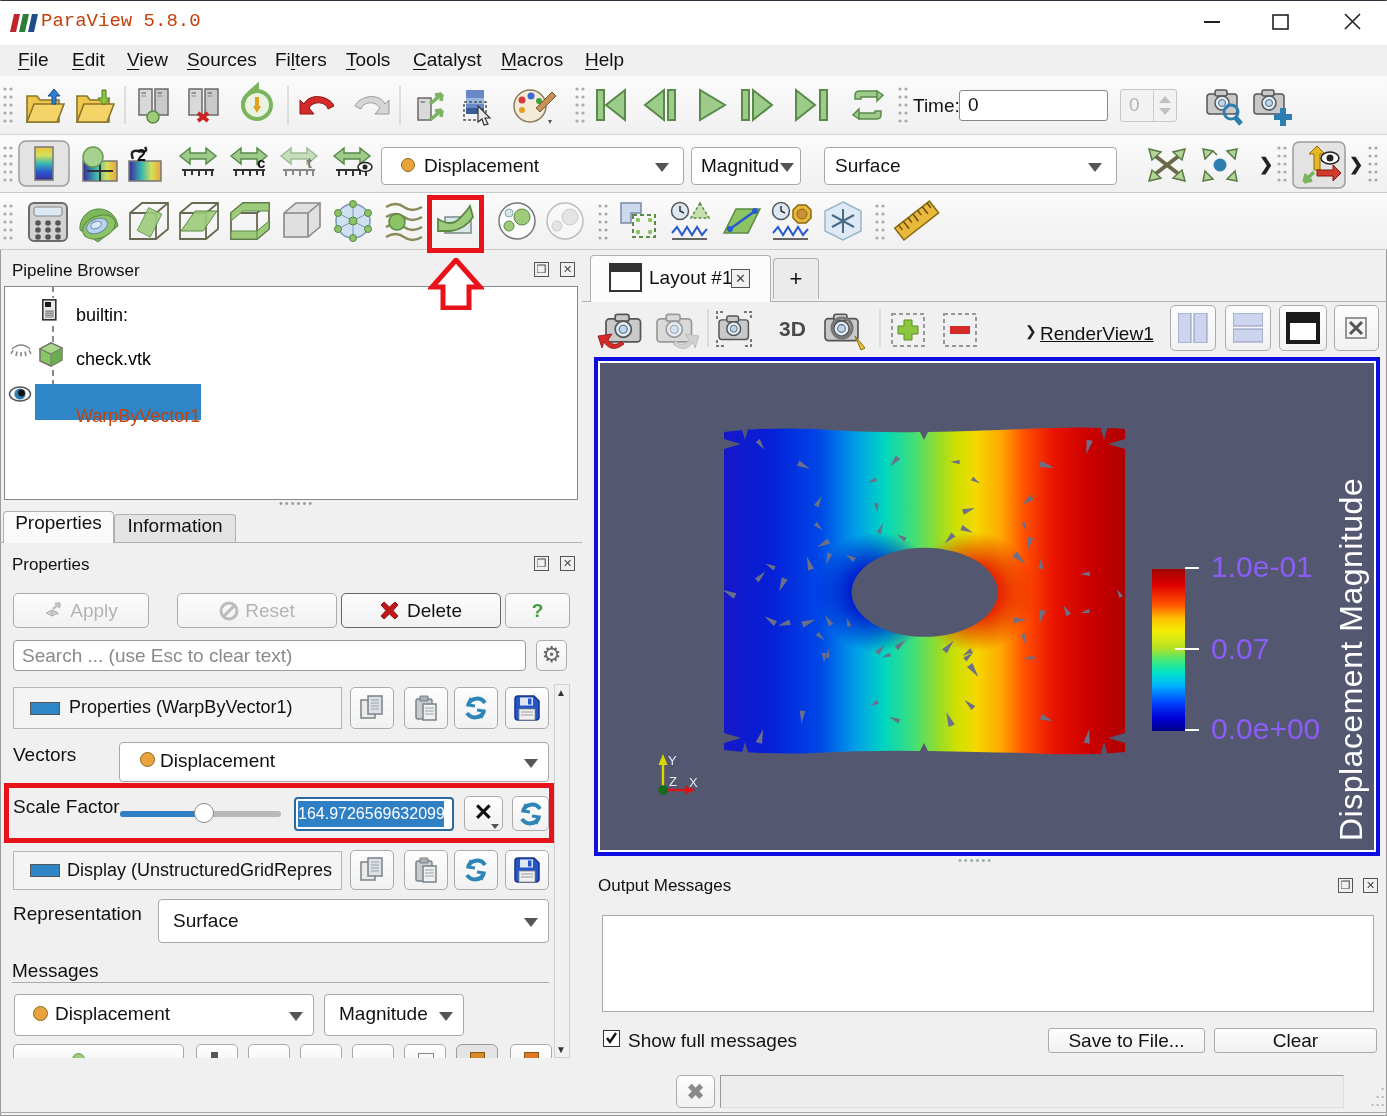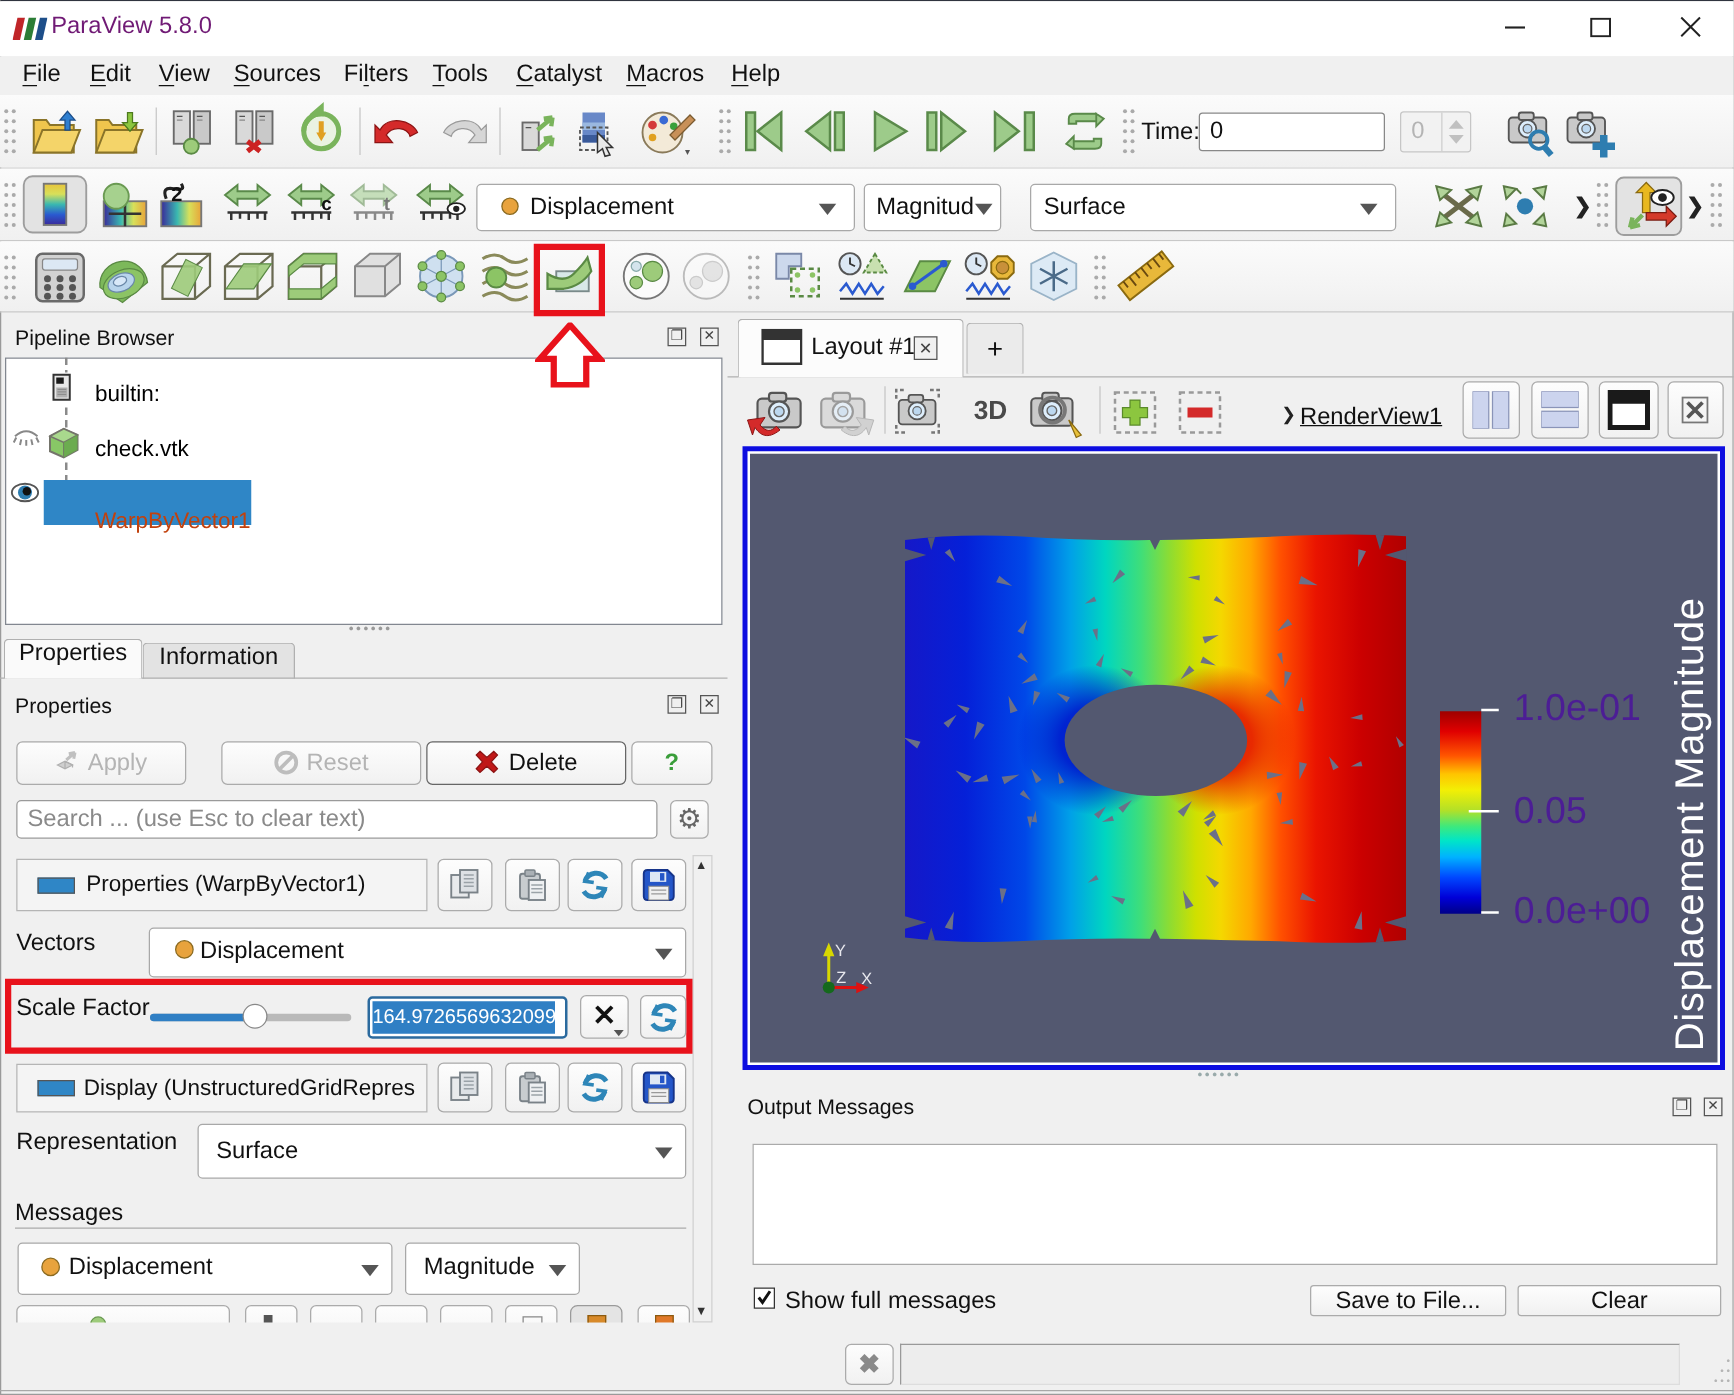--- a/index.html
+++ b/index.html
@@ -3,21 +3,21 @@
 <meta charset="utf-8">
 <style>
   html,body{margin:0;padding:0;}
   body{width:1387px;height:1116px;position:relative;overflow:hidden;
        font-family:"Liberation Sans", sans-serif;background:#f0f0f0;}
   .abs{position:absolute;}
   #win{position:absolute;left:0;top:0;width:1387px;height:1116px;
        border-top:1px solid #30343f;border-left:1px solid #9a9a9a;border-right:1px solid #9a9a9a;border-bottom:1px solid #9a9a9a;box-sizing:border-box;background:#f0f0f0;}
   
   #titlebar{left:0;top:1px;width:1387px;height:44px;background:#ffffff;}
-  #titletext{left:41px;top:10px;font-size:20px;color:#701a75;}
+  #titletext{left:41px;top:10px;font-size:20px;color:#c2410c;font-family:Liberation Mono, monospace;}
   
   #menubar{left:0;top:45px;width:1387px;height:31px;background:#f0f0f0;}
   .mi{position:absolute;top:49px;font-size:19px;color:#111;}
   .mi u{text-decoration:underline;text-underline-offset:3px;}
   
   .tbar{left:0;background:linear-gradient(#fbfbfb,#f0f0f0);width:1387px;}
   #tb1{top:76px;height:58px;border-bottom:1px solid #d4d4d4;}
   #tb2{top:135px;height:57px;border-bottom:1px solid #c9c9c9;}
   #tb3{top:193px;height:56px;border-bottom:1px solid #c9c9c9;}
   .combo{position:absolute;background:#fff;border:1px solid #a8a8a8;border-radius:4px;
@@ -36,21 +36,21 @@
   .tree-label{position:absolute;font-size:18px;color:#000;}
   
   .tab{position:absolute;box-sizing:border-box;border:1px solid #b0b0b0;border-bottom:none;
        border-radius:4px 4px 0 0;font-size:19px;color:#111;text-align:center;}
   
   .redbox{position:absolute;border:5px solid #e8121b;box-sizing:border-box;}
   
   #rv{position:absolute;left:594px;top:357px;width:786px;height:499px;
       border:4px solid #0d0de0;background:#fff;box-sizing:border-box;}
   #rvin{position:absolute;left:2px;top:2px;width:774px;height:487px;background:#535870;}
-  .cbarlbl{position:absolute;color:#4c1d95;font-size:30px;}
+  .cbarlbl{position:absolute;color:#8b5cf6;font-size:30px;}
   #vertlbl{position:absolute;color:#fff;font-size:32px;letter-spacing:0.5px;transform:rotate(-90deg);transform-origin:0 0;white-space:nowrap;}
 </style>
 </head>
 <body>
 <div id="win"></div>
 
 <div id="titlebar" class="abs"></div>
 <svg class="abs" style="left:10px;top:14px" width="28" height="18" viewBox="0 0 28 18">
   <path d="M4 0 L10 0 L6 18 L0 18 Z" fill="#c02528"></path>
   <path d="M13 0 L19 0 L15 18 L9 18 Z" fill="#2c7d36"></path>
@@ -765,21 +765,21 @@
 <path d="M35.8 16.1 L40.2 26.4 L31.8 19.0 Z M75.5 37.6 L85.8 45.8 L72.9 42.8 Z M176.1 36.3 L165.9 43.6 L172.0 32.6 Z M235.6 41.3 L226.3 38.8 L235.8 37.1 Z M153.1 58.0 L143.8 59.9 L151.4 54.2 Z M249.2 53.7 L256.0 60.5 L246.9 57.2 Z M90.0 81.9 L97.7 72.9 L94.6 84.3 Z M154.3 79.8 L153.8 89.8 L150.0 80.6 Z M238.0 86.3 L251.0 84.9 L239.9 91.8 Z M309.7 76.5 L298.0 81.8 L306.3 72.0 Z M316.9 37.7 L330.1 45.1 L314.9 44.1 Z M368.8 17.9 L362.3 30.9 L362.7 16.4 Z M92.9 99.0 L98.6 107.3 L89.9 102.3 Z M152.6 109.0 L159.2 100.0 L157.0 110.9 Z M180.3 118.5 L172.6 111.5 L182.5 114.5 Z M231.5 113.4 L220.5 120.6 L227.4 109.4 Z M238.4 102.1 L248.7 109.4 L236.3 107.2 Z M301.7 98.9 L302.3 108.5 L297.7 100.1 Z M106.2 120.8 L93.1 123.9 L103.6 115.5 Z M129.4 138.9 L121.3 131.2 L131.9 134.7 Z M108.3 131.2 L102.2 141.6 L103.3 129.6 Z M84.2 147.5 L82.8 133.5 L90.1 145.6 Z M49.6 147.5 L41.3 140.6 L51.7 143.3 Z M30.8 155.4 L41.3 148.7 L34.6 159.2 Z M309.5 115.2 L303.4 127.5 L303.7 113.8 Z M292.8 128.5 L301.5 141.0 L288.3 133.4 Z M314.2 145.6 L317.3 134.3 L319.3 145.9 Z M366.1 152.9 L356.1 151.3 L365.8 148.4 Z M395.5 175.0 L392.7 166.0 L399.1 173.0 Z M9.7 175.7 L-1.1 167.0 L12.4 170.3 Z M63.7 156.7 L55.2 168.6 L57.8 154.2 Z M49.8 203.1 L40.5 193.3 L53.1 198.2 Z M66.8 202.0 L54.0 202.7 L65.2 196.6 Z M77.3 198.4 L91.6 196.6 L79.5 204.4 Z M104.8 203.5 L101.0 191.9 L109.3 200.7 Z M123.4 204.1 L122.6 194.5 L127.4 202.8 Z M289.4 194.4 L302.4 196.7 L289.7 200.2 Z M321.6 187.9 L315.5 200.8 L315.4 186.5 Z M342.5 193.2 L339.2 182.1 L347.0 190.7 Z M365.9 189.9 L356.6 190.1 L364.9 185.9 Z M94.8 209.0 L100.7 217.4 L91.8 212.3 Z M101.4 234.4 L104.5 225.4 L105.6 234.9 Z M102.1 230.1 L100.1 239.9 L97.7 230.1 Z M151.2 228.3 L160.9 221.9 L154.9 231.9 Z M167.2 233.5 L157.5 234.5 L165.8 229.5 Z M170.6 223.1 L181.6 216.9 L174.3 227.2 Z M218.1 226.2 L229.6 217.8 L222.8 230.3 Z M248.8 229.4 L238.4 232.7 L246.4 225.2 Z M239.2 234.8 L249.2 229.3 L242.5 238.6 Z M248.4 240.1 L254.3 254.0 L243.0 243.9 Z M301.7 210.7 L300.6 221.0 L297.2 211.3 Z M310.4 236.8 L299.8 235.5 L310.0 232.2 Z M81.3 288.0 L77.5 300.2 L75.7 287.5 Z M154.9 280.6 L146.1 283.2 L152.9 277.0 Z M174.1 300.6 L164.9 293.7 L176.1 296.0 Z M224.6 304.1 L222.3 289.1 L230.8 301.6 Z M247.6 287.1 L240.5 276.9 L251.3 283.1 Z M317.8 291.1 L329.2 298.2 L315.9 296.6 Z M359.5 319.5 L365.3 305.9 L365.8 320.7 Z M31.8 318.9 L39.1 306.2 L38.0 320.8 Z" fill="#6b7088"></path>
   </g>
 </svg>
 
 <div class="abs" style="left:1152px;top:569px;width:33px;height:162px;
   background:linear-gradient(#9e0000 0%,#e00000 10%,#ff5500 22%,#ffc400 31%,#f2ef05 39%,#b2e028 49%,#3ce97e 57%,#00e5c8 64%,#00b2ff 72%,#0048ff 82%,#0000d8 92%,#000088 100%)"></div>
 <div class="abs" style="left:1185px;top:567px;width:14px;height:2px;background:#fff"></div>
 <div class="abs" style="left:1175px;top:648px;width:24px;height:2px;background:#fff"></div>
 <div class="abs" style="left:1185px;top:729px;width:14px;height:2px;background:#fff"></div>
 <div class="cbarlbl" style="left:1211px;top:550px">1.0e-01</div>
-<div class="cbarlbl" style="left:1211px;top:632px">0.05</div>
+<div class="cbarlbl" style="left:1211px;top:632px">0.07</div>
 <div class="cbarlbl" style="left:1211px;top:712px">0.0e+00</div>
 <div id="vertlbl" style="left:1333px;top:841px">Displacement Magnitude</div>
 
 <svg class="abs" style="left:645px;top:748px" width="60" height="52" viewBox="0 0 60 52">
   <line x1="18" y1="42" x2="18" y2="13" stroke="#d8d800" stroke-width="2.4"></line>
   <path d="M18 6 L13.5 17 L22.5 17 Z" fill="#d8d800"></path>
   <line x1="18" y1="42" x2="43" y2="42" stroke="#dd1111" stroke-width="2.4"></line>
   <path d="M50 42 L40 37.5 L40 46.5 Z" fill="#dd1111"></path>
   <circle cx="18" cy="42" r="4.8" fill="#15691c"></circle>
   <g fill="#e8e8ee" font-size="13" font-family="Liberation Sans">

